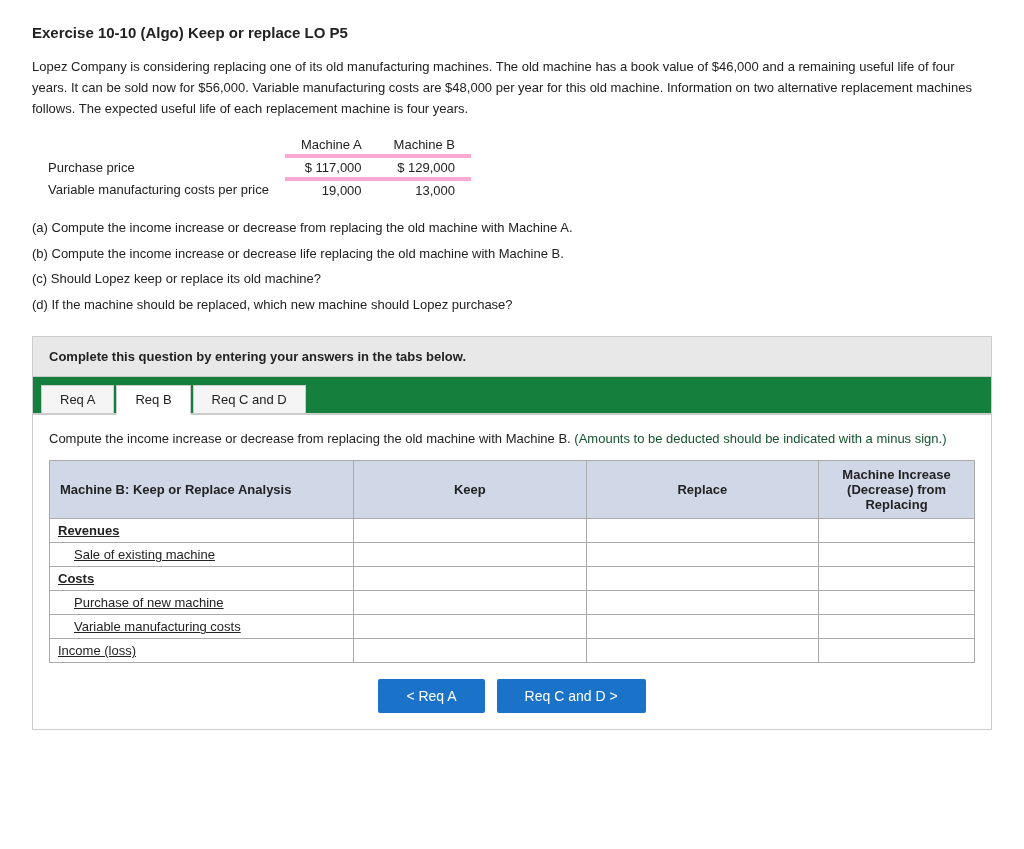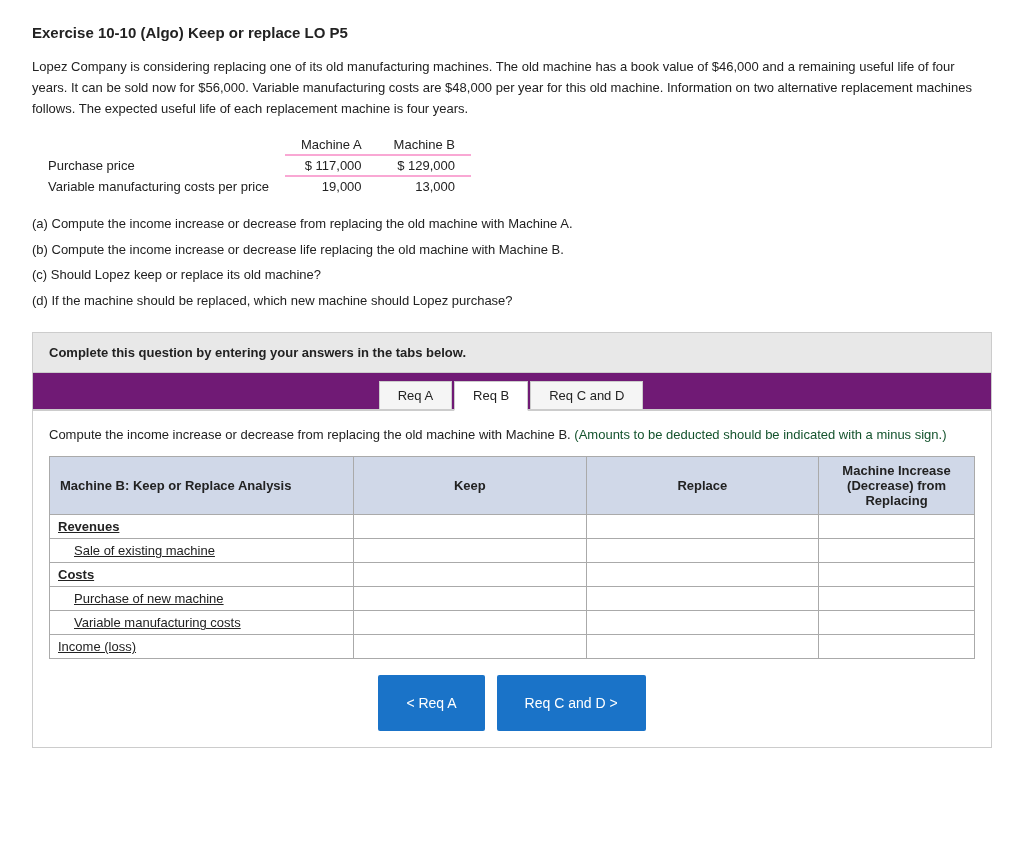--- a/index.html
+++ b/index.html
@@ -28,21 +28,21 @@
     .machine-table td {
       padding: 2px 16px;
     }
     .machine-table .header-row td {
       font-weight: normal;
       text-align: left;
       padding-bottom: 2px;
     }
     .machine-table .data-row td:not(:first-child) {
       text-align: right;
-      border-top: 2px solid #f9a8d4;
+      border-top: 4px solid #f9a8d4;
     }
     .questions {
       margin-bottom: 20px;
       line-height: 1.8;
       font-size: 13px;
     }
     .questions p { margin-bottom: 2px; }
 
     .instruction-box {
       background: #e8e8e8;
@@ -54,24 +54,23 @@
     }
 
     .tabs-container {
       border: 1px solid #ccc;
       border-top: none;
       margin-bottom: 0;
     }
     .tabs-bar {
       display: flex;
       border-bottom: 2px solid #ccc;
-      background: #701a75;
+      background: #15803d;
       padding: 8px 8px 0 8px;
       gap: 0;
-      justify-content: center;
     }
     .tab {
       padding: 6px 18px;
       border: 1px solid #ccc;
       border-bottom: none;
       cursor: pointer;
       background: #f5f5f5;
       font-size: 13px;
       margin-right: 2px;
     }
@@ -141,21 +140,21 @@
     .nav-buttons {
       display: flex;
       gap: 12px;
       justify-content: center;
       margin-top: 4px;
     }
     .nav-btn {
       background: #1a73c8;
       color: #fff;
       border: none;
-      padding: 20px 28px;
+      padding: 9px 28px;
       font-size: 14px;
       cursor: pointer;
       font-weight: normal;
       border-radius: 2px;
       text-align: center;
     }
   </style>
 </head>
 <body>
 

